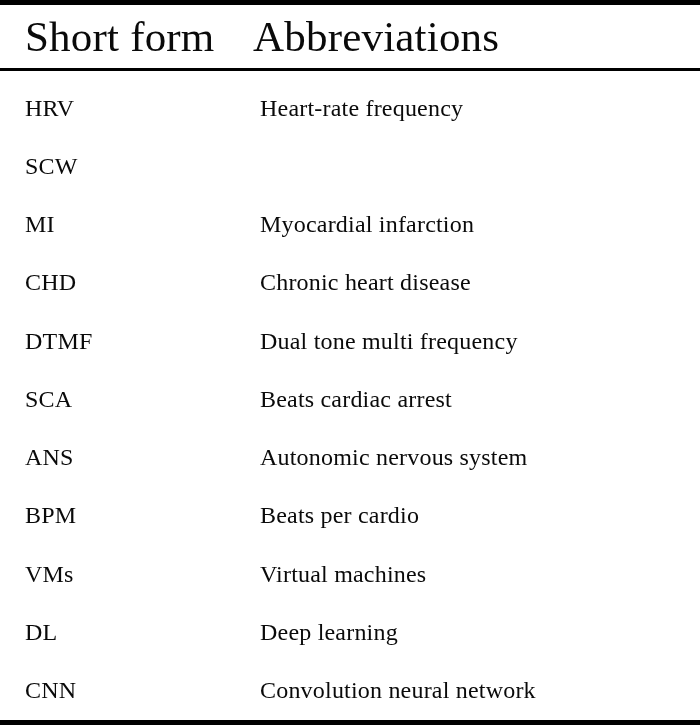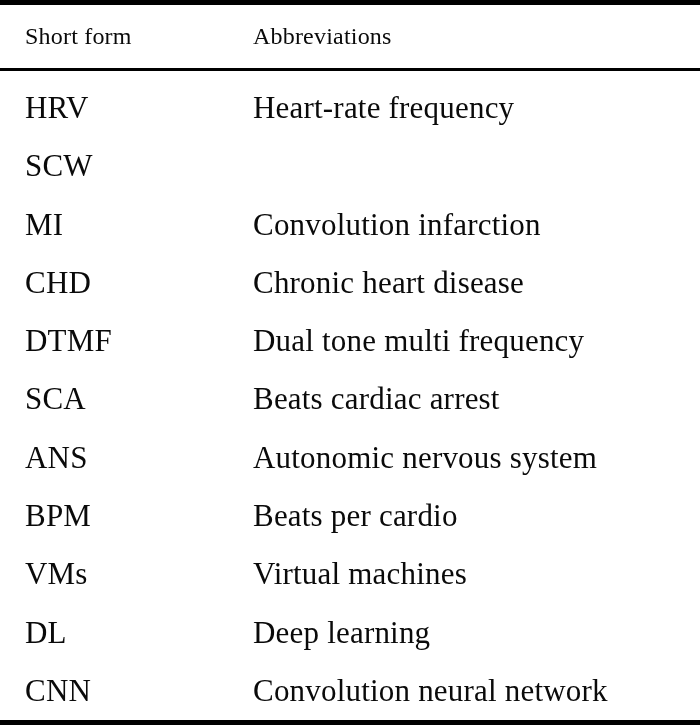--- a/index.html
+++ b/index.html
@@ -35,39 +35,40 @@
     flex: 0 0 auto;
   }
 
   .header-row {
     height: 63px;
     flex: 0 0 auto;
     display: grid;
     grid-template-columns: 228px 1fr;
     align-items: center;
     padding-left: 25px;
-    font-size: 24px;
+    font-size: 43px;
     letter-spacing: 0.2px;
   }
 
   .rows-area {
     flex: 1 1 auto;
     display: flex;
     flex-direction: column;
     padding-top: 8px;
   }
 
   .data-row {
     flex: 1 1 auto;
     display: grid;
     grid-template-columns: 228px 1fr;
     align-items: center;
     padding-left: 25px;
-    font-size: 31px;
+    font-size: 24px;
     letter-spacing: 0.2px;
+    gap: 7px;
   }
 
   .cell {
     white-space: nowrap;
     overflow: hidden;
   }
 
   .bottom-pad {
     height: 3px;
     flex: 0 0 auto;
@@ -94,21 +95,21 @@
       <div class="cell">HRV</div>
       <div class="cell">Heart-rate frequency</div>
     </div>
 
     <div class="data-row">
       <div class="cell">SCW</div>
     </div>
 
     <div class="data-row">
       <div class="cell">MI</div>
-      <div class="cell">Convolution infarction</div>
+      <div class="cell">Myocardial infarction</div>
     </div>
 
     <div class="data-row">
       <div class="cell">CHD</div>
       <div class="cell">Chronic heart disease</div>
     </div>
 
     <div class="data-row">
       <div class="cell">DTMF</div>
       <div class="cell">Dual tone multi frequency</div>

